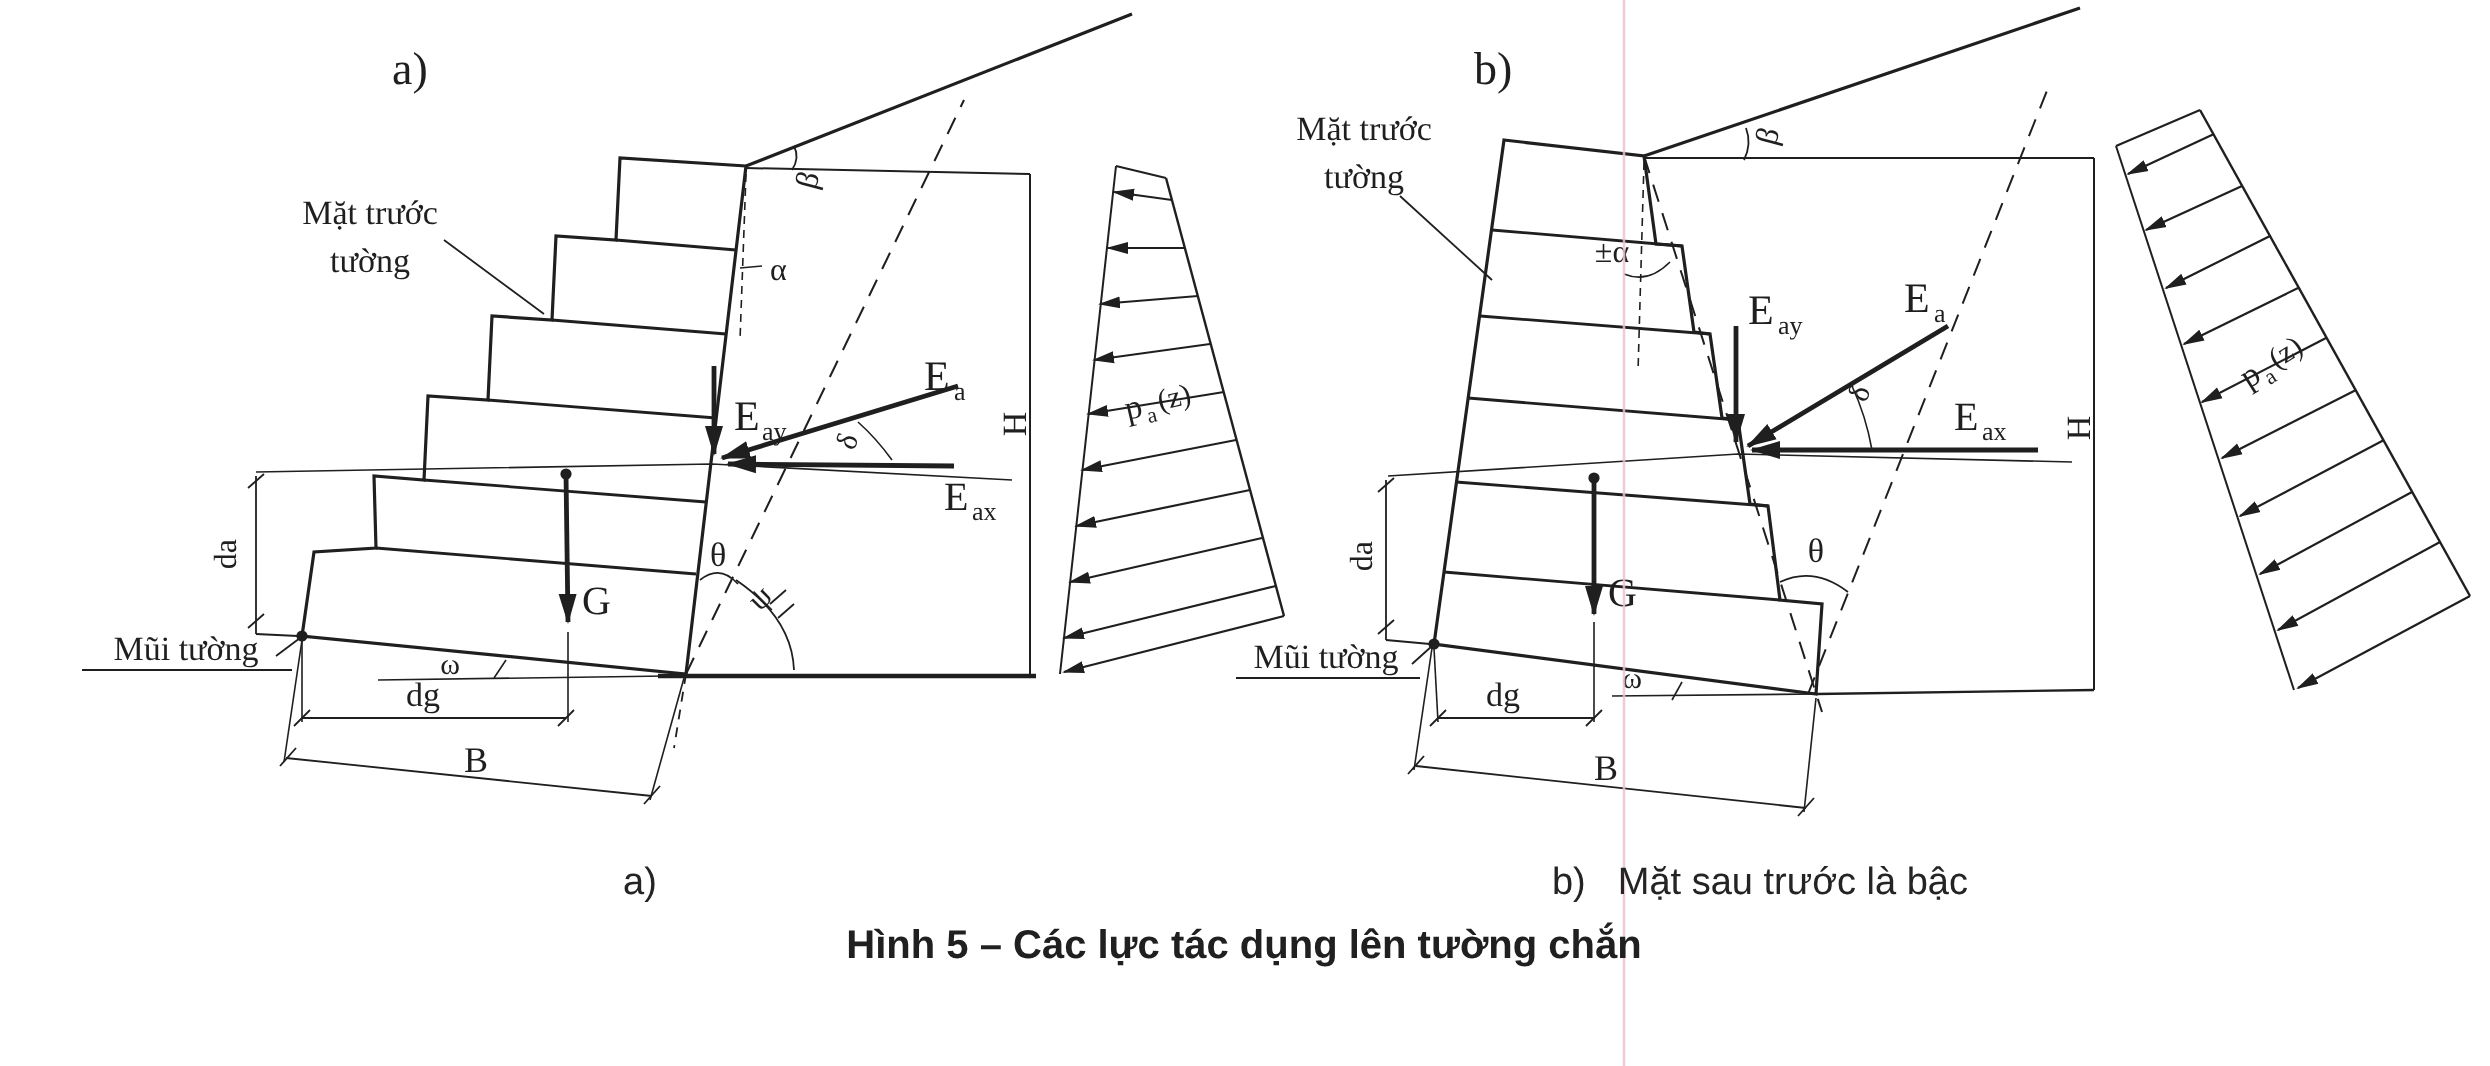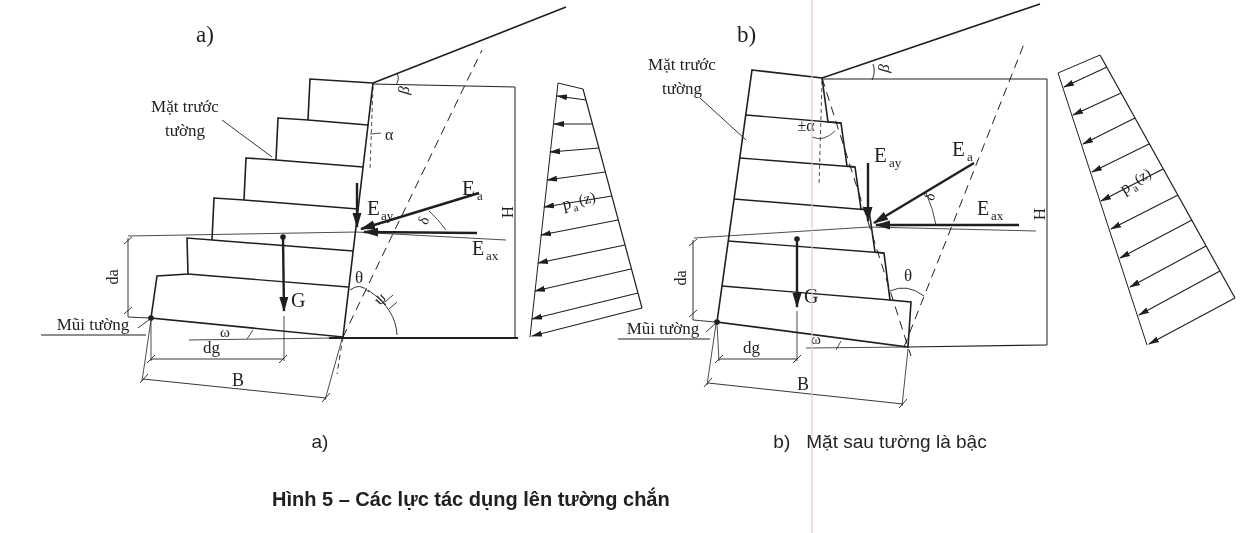--- a/index.html
+++ b/index.html
@@ -5,21 +5,21 @@
   html,body{margin:0;padding:0;background:#ffffff;}
   .page{position:relative;width:1245px;height:533px;background:#ffffff;
         font-family:"Liberation Serif",serif;overflow:hidden;}
   svg{position:absolute;left:0;top:0;}
   svg text{fill:#1f1f1f;font-family:"Liberation Serif",serif;}
   .ink{stroke:#1f1f1f;}
   .cap{position:absolute;top:431px;display:flex;justify-content:center;gap:16px;
        font-family:"Liberation Sans",sans-serif;font-size:19px;color:#242424;}
   .cap-a{left:130px;width:380px;}
   .cap-b{left:690px;width:380px;}
-  .fig-title{position:absolute;top:488px;left:272px;width:700px;text-align:left;
+  .fig-title{position:absolute;top:462px;left:272px;width:700px;text-align:center;
        font-family:"Liberation Sans",sans-serif;font-weight:bold;font-size:20px;color:#202020;}
 </style>
 </head>
 <body>
 
 <div class="page">
 
 <svg width="1245" height="533" viewBox="0 0 1245 533">
   <defs>
     <marker id="mF" markerUnits="userSpaceOnUse" markerWidth="15" markerHeight="10" refX="14" refY="5" orient="auto">
@@ -266,17 +266,17 @@
   </g>
 
   <line x1="812" y1="0" x2="812" y2="533" stroke="#eac3d2" stroke-width="1.3" opacity="0.85"></line>
 </svg>
 
 <div class="cap cap-a">
   <span>a)</span>
 </div>
 <div class="cap cap-b">
   <span>b)</span>
-  <span>Mặt sau tường là bậc</span>
+  <span>Mặt sau trước là bậc</span>
 </div>
 <div class="fig-title">Hình 5 – Các lực tác dụng lên tường chắn</div>
 
 </div>
 
 </body></html>

